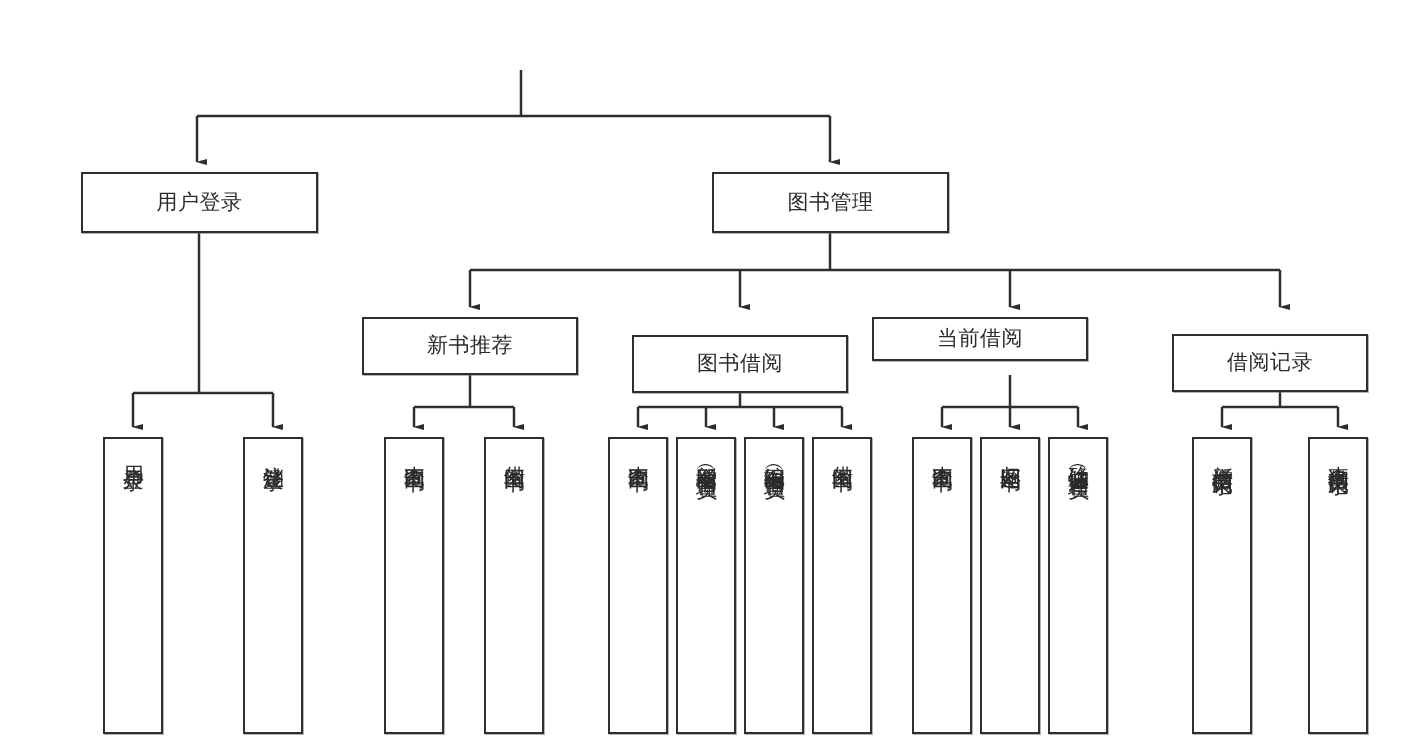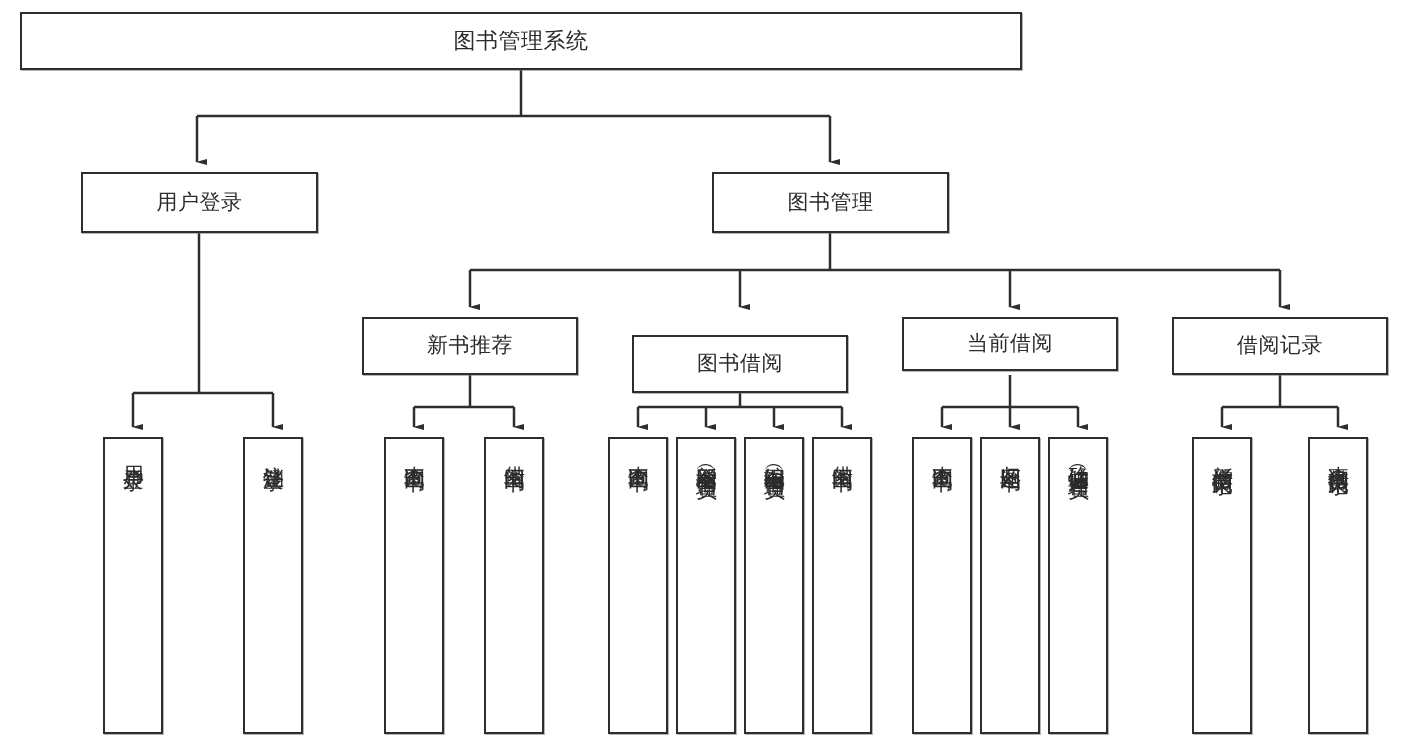--- a/index.html
+++ b/index.html
@@ -134,45 +134,42 @@
     </g>
 
     <g stroke="#2e2e2e" stroke-width="2.5" fill="none">
       <path d="M1280,375 L1280,407"></path>
       <path d="M1222,407 L1338,407"></path>
       <path d="M1222,407 L1222,427" marker-end="url(#arr)"></path>
       <path d="M1338,407 L1338,427" marker-end="url(#arr)"></path>
     </g>
   </svg>
 
-  <div class="node root horiz" style="left:20px; top:12px; width:1002px; height:58px;">
-    <span class="label">图书管理系统</span>
-  </div>
 
   <div class="node horiz" style="left:81px; top:172px; width:237px; height:61px;">
     <span class="label">用户登录</span>
   </div>
 
   <div class="node horiz" style="left:712px; top:172px; width:237px; height:61px;">
     <span class="label">图书管理</span>
   </div>
 
   <div class="node horiz" style="left:362px; top:317px; width:216px; height:58px;">
     <span class="label">新书推荐</span>
   </div>
 
   <div class="node horiz" style="left:632px; top:335px; width:216px; height:58px;">
     <span class="label">图书借阅</span>
   </div>
 
-  <div class="node horiz" style="left:902px; top:317px; width:216px; height:54px;">
+  <div class="node horiz" style="left:872px; top:317px; width:216px; height:44px;">
     <span class="label">当前借阅</span>
   </div>
 
-  <div class="node horiz" style="left:1172px; top:317px; width:216px; height:58px;">
+  <div class="node horiz" style="left:1172px; top:334px; width:196px; height:58px;">
     <span class="label">借阅记录</span>
   </div>
 
   <div class="node vert" style="left:103px; top:437px; width:60px; height:297px;">
     <span class="label">用户登录</span>
   </div>
 
   <div class="node vert" style="left:243px; top:437px; width:60px; height:297px;">
     <span class="label">注销登录</span>
   </div>

